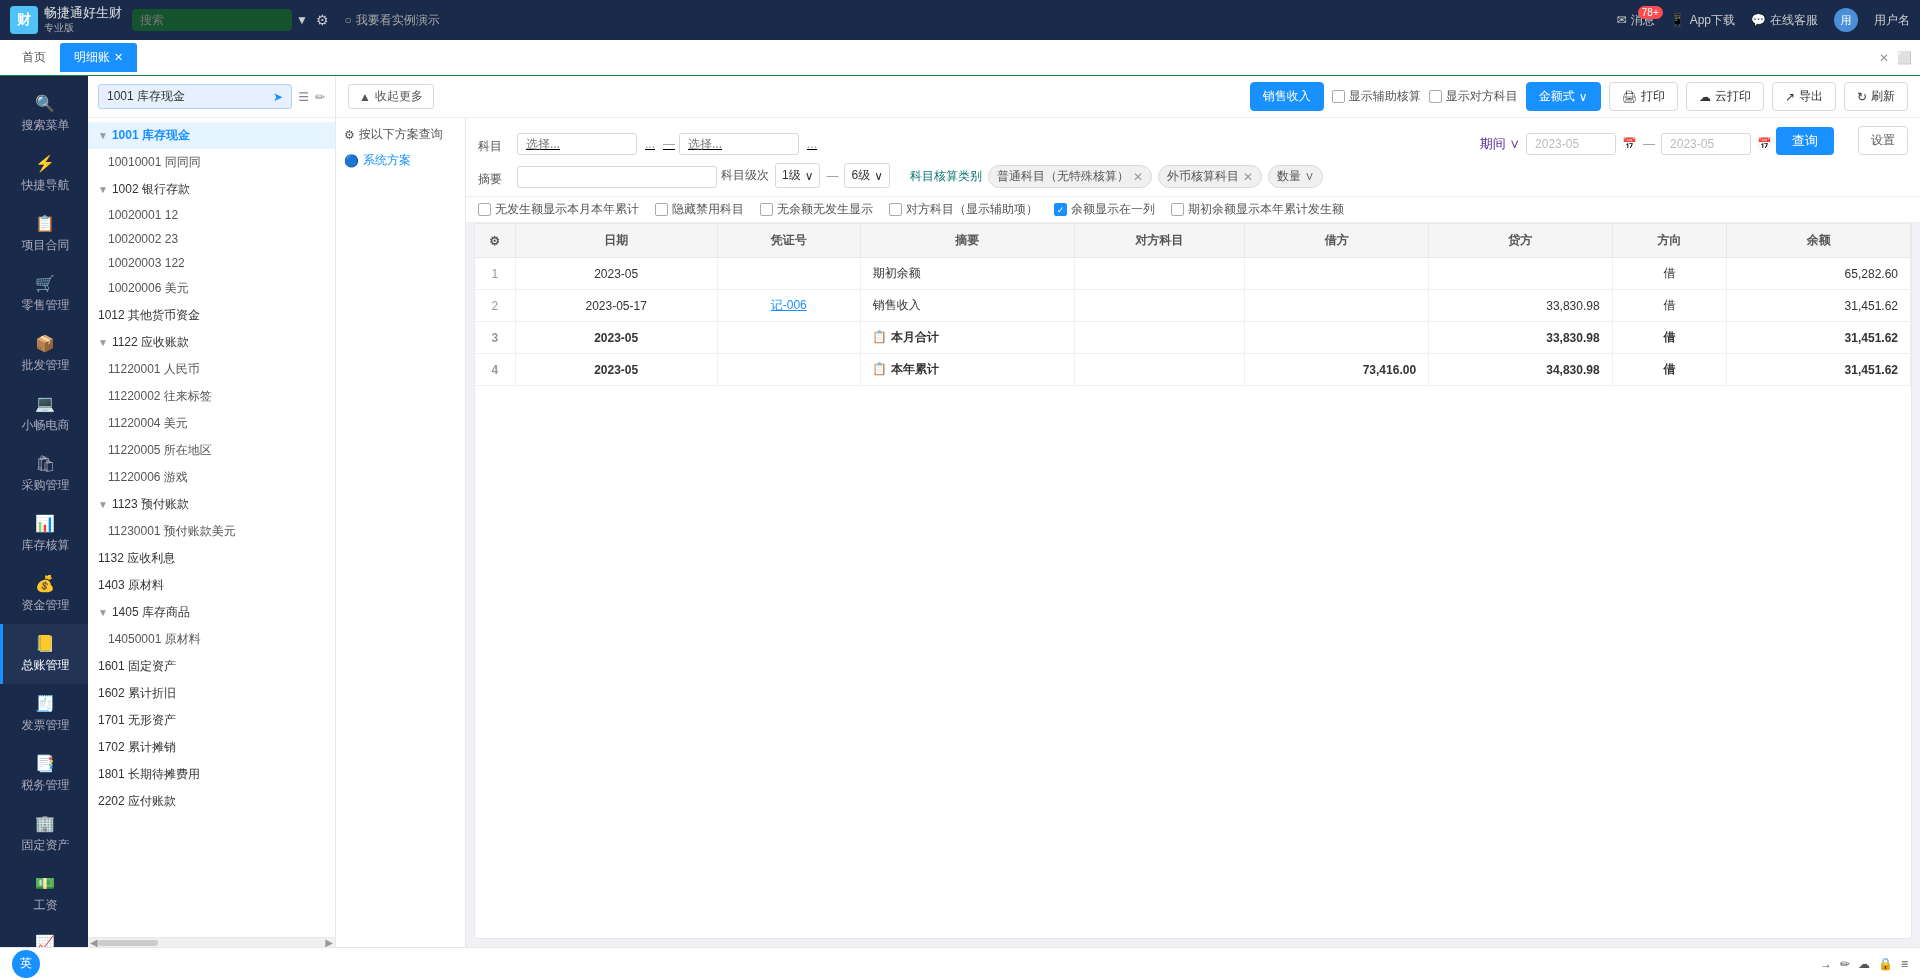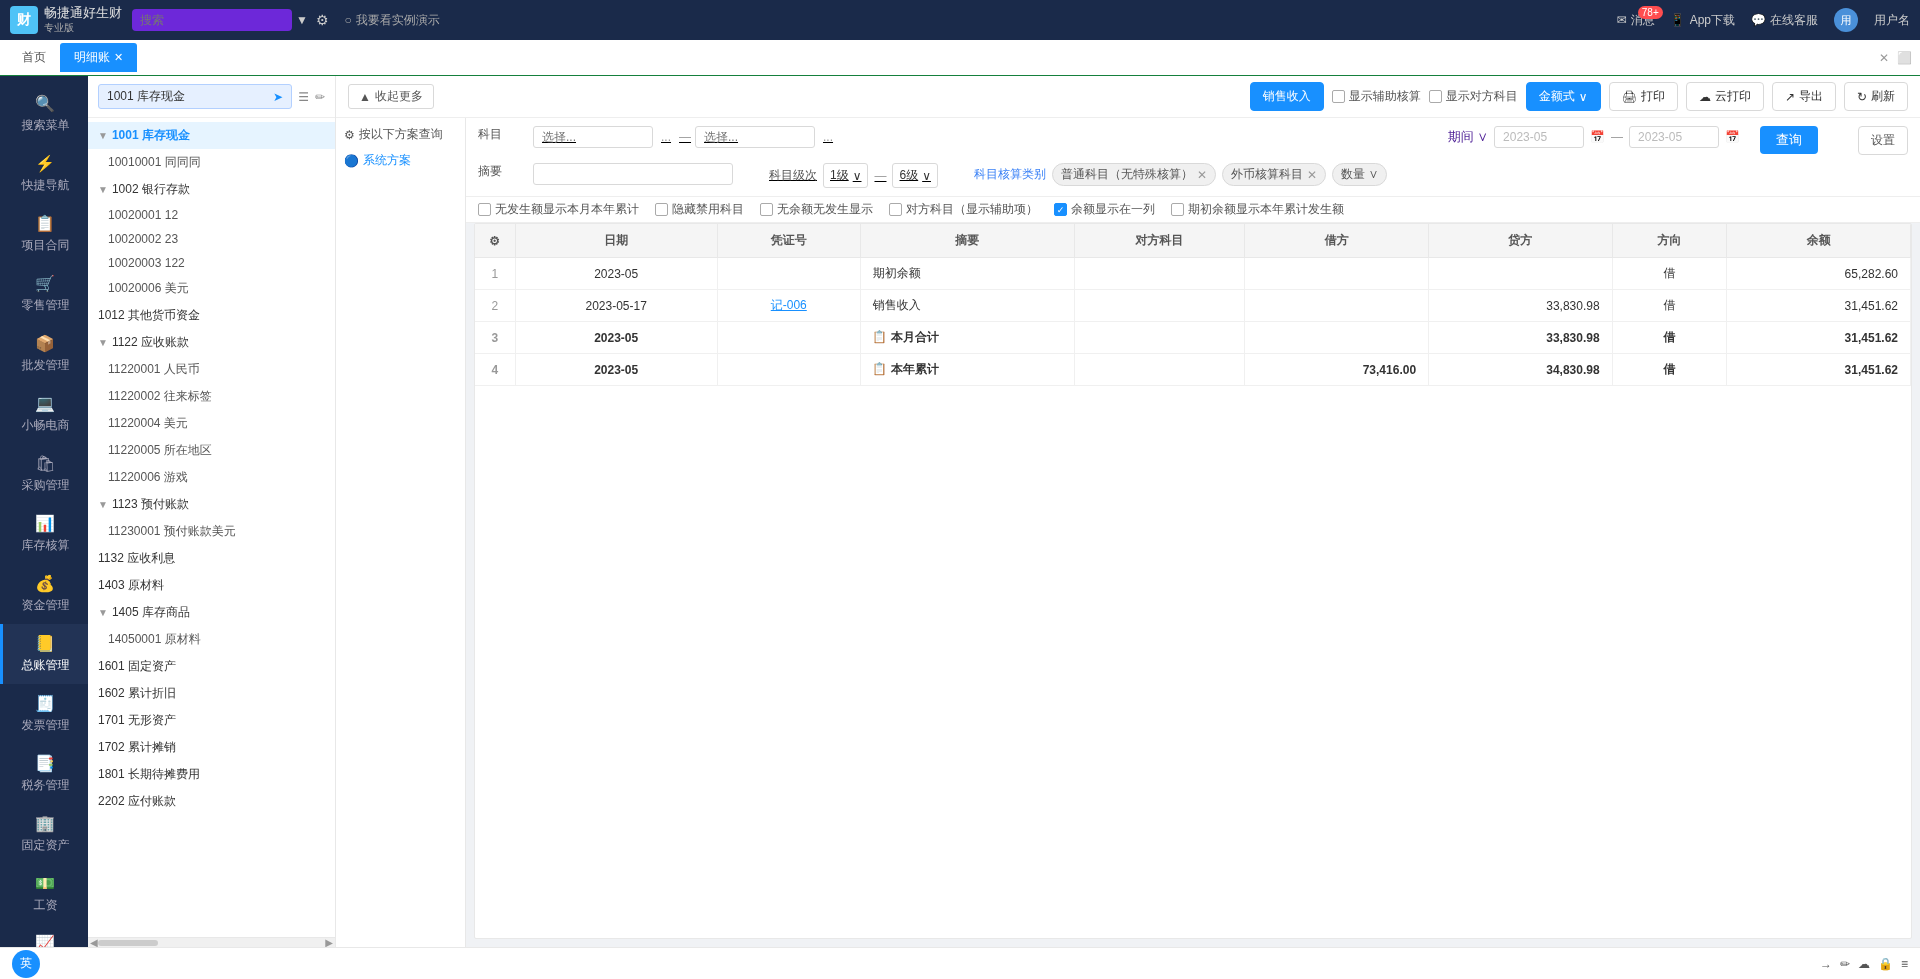--- a/index.html
+++ b/index.html
@@ -4,21 +4,21 @@
   <style>
     * { box-sizing: border-box; margin: 0; padding: 0; font-family: 'Microsoft YaHei', Arial, sans-serif; font-size: 12px; }
     body { background: #f0f2f5; display: flex; flex-direction: column; height: 979px; overflow: hidden; }
 
     
     .top-bar { height: 40px; background: #1a2a4a; display: flex; align-items: center; padding: 0 10px; color: #fff; flex-shrink: 0; }
     .top-bar-logo { display: flex; align-items: center; gap: 6px; margin-right: 10px; }
     .top-bar-logo-icon { width: 28px; height: 28px; background: #4fc3f7; border-radius: 4px; display: flex; align-items: center; justify-content: center; font-size: 14px; font-weight: bold; color: #fff; }
     .top-bar-logo-text { font-size: 13px; color: #e0e0e0; line-height: 1.2; }
     .top-bar-logo-sub { font-size: 10px; color: #aaa; }
-    .top-bar-search { background: #6d28d9; border: none; border-radius: 4px; color: #ccc; padding: 4px 8px; width: 160px; outline: none; font-size: 12px; }
+    .top-bar-search { background: #14532d; border: none; border-radius: 4px; color: #ccc; padding: 4px 8px; width: 160px; outline: none; font-size: 12px; }
     .top-bar-dropdown { color: #ccc; margin-left: 4px; cursor: pointer; }
     .top-bar-gear { margin-left: 8px; color: #ccc; cursor: pointer; font-size: 14px; }
     .top-bar-demo { margin-left: 16px; color: #aaa; font-size: 12px; display: flex; align-items: center; gap: 4px; }
     .top-bar-right { margin-left: auto; display: flex; align-items: center; gap: 16px; color: #ccc; font-size: 12px; }
     .top-bar-msg { display: flex; align-items: center; gap: 4px; cursor: pointer; position: relative; }
     .badge { background: #ff4d4f; color: #fff; border-radius: 8px; padding: 1px 4px; font-size: 10px; position: absolute; top: -6px; right: -8px; }
     .top-bar-avatar { width: 24px; height: 24px; background: #4a90d9; border-radius: 50%; display: flex; align-items: center; justify-content: center; color: #fff; font-size: 11px; }
 
     
     .tab-bar { height: 36px; background: #fff; border-bottom: 1px solid #15803d; display: flex; align-items: center; padding: 0 8px; flex-shrink: 0; }
@@ -90,21 +90,21 @@
     .scheme-title { font-size: 12px; color: #555; margin-bottom: 6px; display: flex; align-items: center; gap: 4px; }
     .scheme-item { font-size: 12px; color: #1890ff; cursor: pointer; padding: 3px 0; display: flex; align-items: center; gap: 4px; }
     .scheme-icon { color: #1890ff; }
 
     
     .inner-content { display: flex; flex: 1; overflow: hidden; }
     .main-content { flex: 1; display: flex; flex-direction: column; overflow: hidden; }
 
     
     .filter-area { background: #fff; border-bottom: 1px solid #eee; padding: 8px 12px; flex-shrink: 0; }
-    .filter-grid-row { display: flex; align-items: flex-start; gap: 20px; }
+    .filter-grid-row { display: flex; align-items: flex-end; gap: 4px; }
     .filter-grid-label { color: #555; font-size: 12px; min-width: 35px; }
     .filter-input-wide { border: 1px solid #d9d9d9; border-radius: 3px; padding: 3px 8px; font-size: 12px; color: #bbb; background: #fff; flex: 1; }
     .filter-dots { color: #999; padding: 0 4px; cursor: pointer; }
     .period-row { display: flex; align-items: center; gap: 6px; }
 
     .top-toolbar { display: flex; align-items: center; padding: 6px 12px; background: #fff; border-bottom: 1px solid #eee; flex-shrink: 0; gap: 8px; }
   </style>
 </head>
 <body>
 
@@ -394,34 +394,34 @@
               <span class="filter-sep">—</span>
               <input class="filter-input-wide" value="2023-05" style="max-width: 90px;">
               <span style="color:#1890ff;cursor:pointer;">📅</span>
             </div>
             <button class="query-btn" style="">查询</button>
             <button class="settings-btn" style="margin-left:20px;">设置</button>
           </div>
           <div class="filter-grid-row">
             <span class="filter-grid-label">摘要</span>
             <input class="filter-input-wide" style="max-width: 200px;">
-            <div style="display:flex;align-items:center;gap:6px;margin-left:16px;text-decoration:underline;">
+            <div style="display:flex;align-items:center;gap:6px;">
               <span style="font-size:12px;color:#555;">科目级次</span>
               <div class="filter-select">
                 <span>1级</span>
                 <span>∨</span>
               </div>
               <span class="filter-sep">—</span>
               <div class="filter-select">
                 <span>6级</span>
                 <span>∨</span>
               </div>
             </div>
             <div style="display:flex;align-items:center;gap:6px;margin-left:16px;">
-              <span style="font-size:12px;color:#3b82f6;">科目核算类别</span>
+              <span style="font-size:12px;color:#0f766e;">科目核算类别</span>
               <div class="filter-tag">
                 <span>普通科目（无特殊核算）</span>
                 <span class="filter-tag-close">✕</span>
               </div>
               <div class="filter-tag">
                 <span>外币核算科目</span>
                 <span class="filter-tag-close">✕</span>
               </div>
               <div class="filter-tag">
                 <span>数量 ∨</span>

